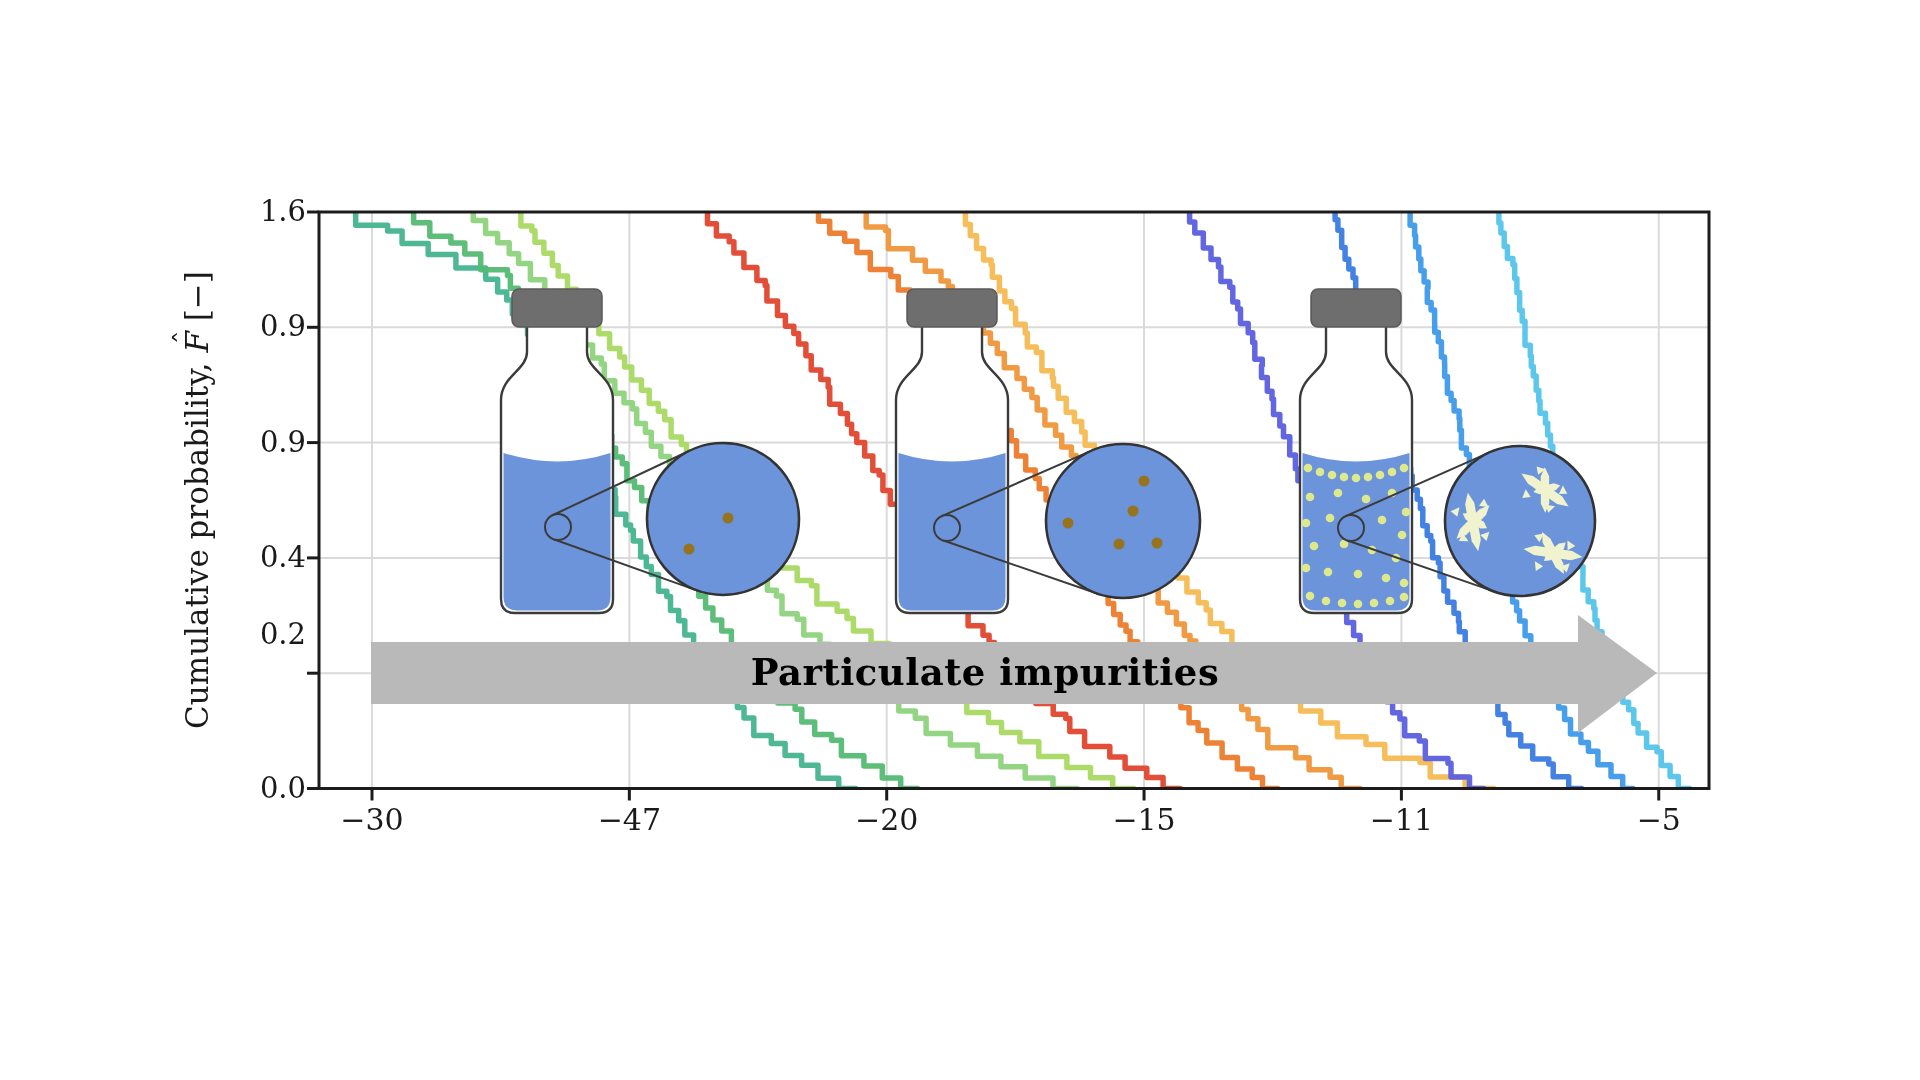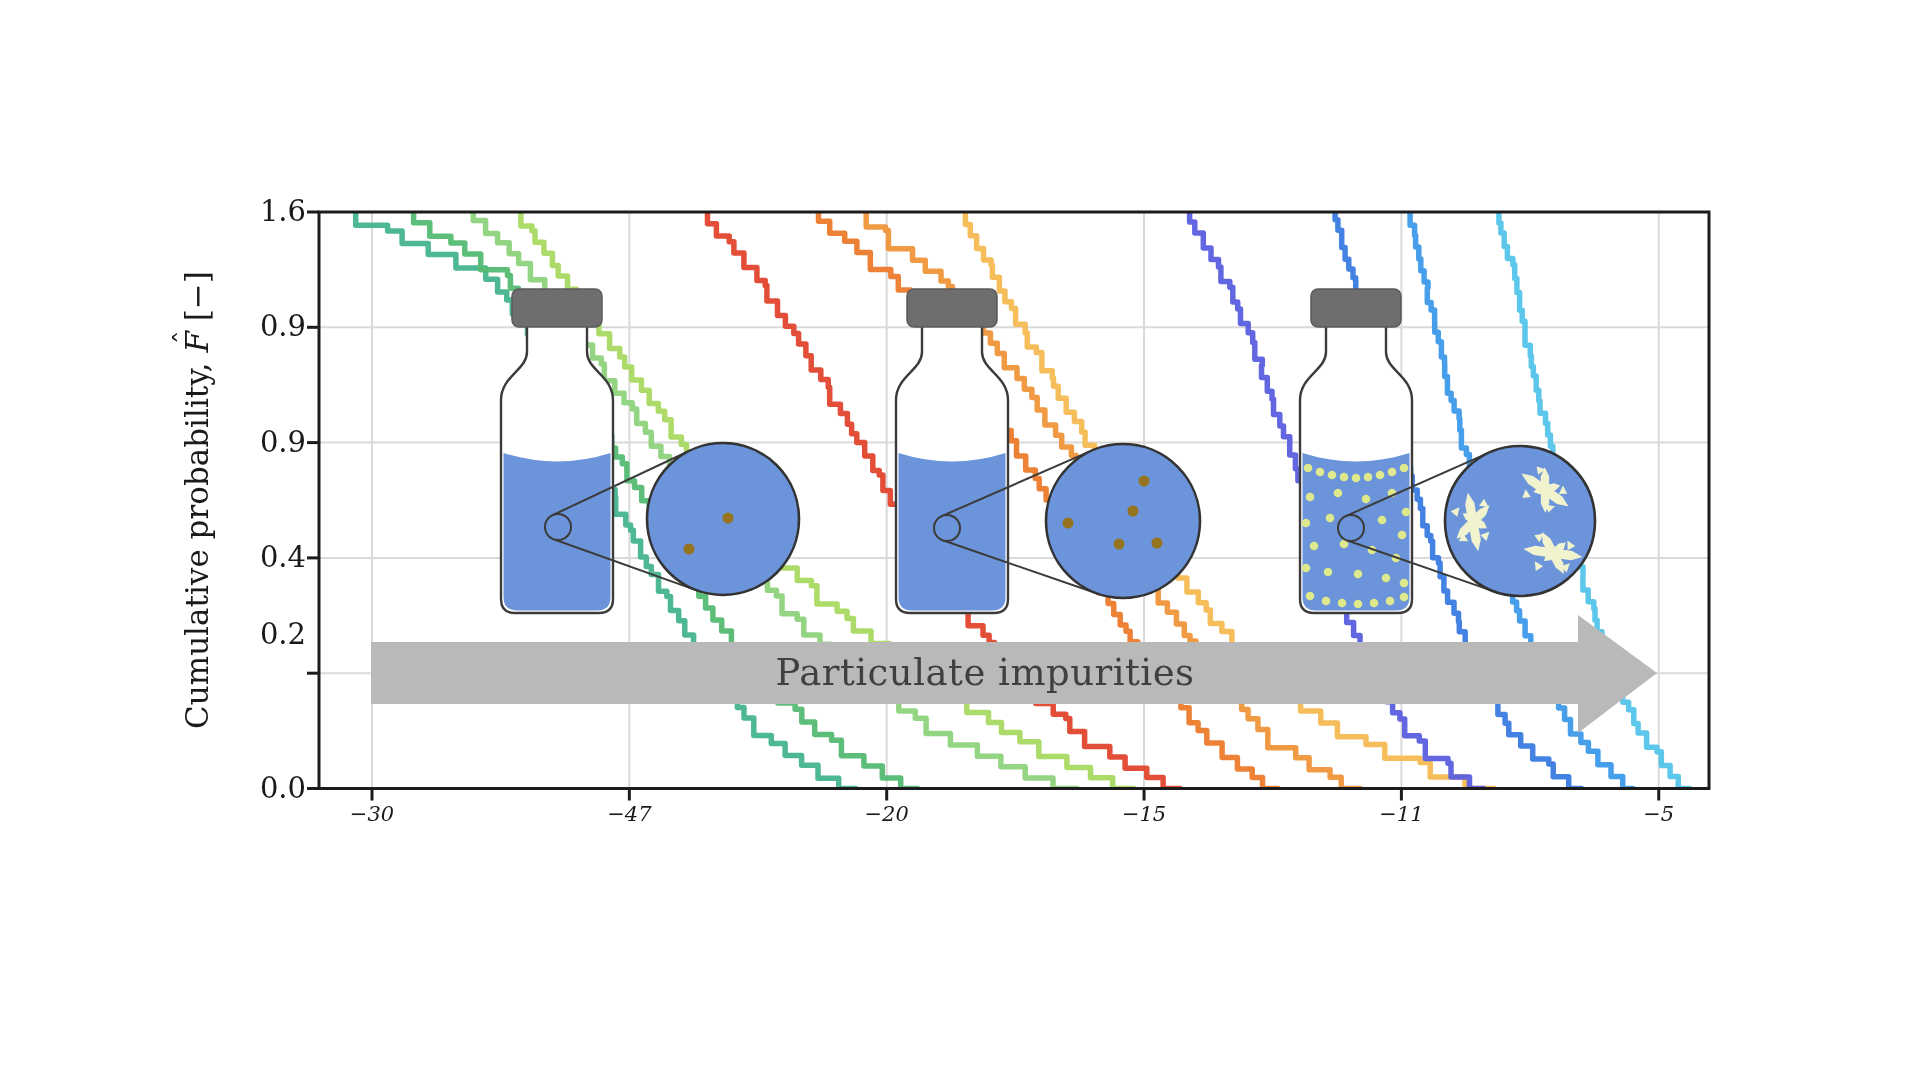--- a/index.html
+++ b/index.html
@@ -5,21 +5,21 @@
   html, body {
     margin: 0; padding: 0;
     width: 1920px; height: 1080px;
     background: #ffffff;
     overflow: hidden;
     font-family: "DejaVu Serif", "Liberation Serif", serif;
   }
   .stage { position: absolute; inset: 0; width: 1920px; height: 1080px; }
   #fig { position: absolute; left: 0; top: 0; }
   .lbl { position: absolute; color: #1a1a1a; white-space: nowrap; }
-  .tick-x { position: absolute; width: 120px; text-align: center; font-size: 21px; color: #1a1a1a; font-style: italic; }
+  .tick-x { position: absolute; width: 120px; text-align: center; font-size: 30px; color: #1a1a1a; }
   .tick-y { position: absolute; width: 100px; text-align: right; font-size: 29px; color: #1a1a1a; }
   .ylabel {
     position: absolute; left: 197px; top: 500px;
     transform: translate(-50%, -50%) rotate(-90deg);
     font-size: 31px;
   }
   .xlabel {
     position: absolute; left: 1014px; top: 868px;
     transform: translate(-50%, -50%);
     font-size: 31px;
@@ -27,21 +27,21 @@
   .it { font-style: italic; }
   .sup { font-size: 0.62em; vertical-align: 0.55em; font-style: normal; }
   .fhat { position: relative; font-style: italic; }
   .fhat .hat {
     position: absolute; left: 0.30em; top: -0.38em;
     font-style: normal; font-size: 0.9em;
   }
   .arrow-label {
     position: absolute; left: 985px; top: 673px;
     transform: translate(-50%, -52%);
-    font-size: 37px; font-weight: normal; color: #404040;
+    font-size: 37px; font-weight: bold; color: #000000;
     letter-spacing: 0.5px;
   }
 </style>
 </head>
 <body>
 
 <div class="stage">
   <svg id="fig" width="1920" height="1080">
       <defs>
         <clipPath id="plotclip">

